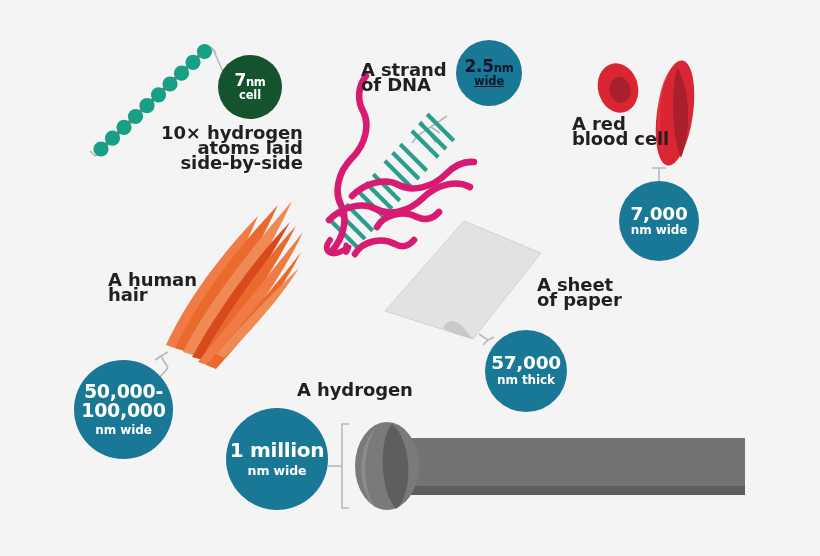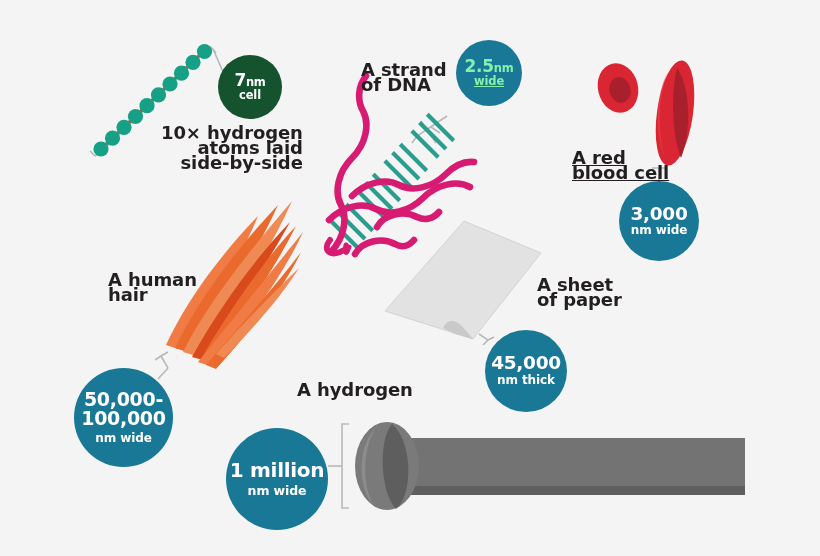--- a/index.html
+++ b/index.html
@@ -63,38 +63,38 @@
 
   #bubble-dna { left: 456px; top: 40px; width: 66px; height: 66px; }
   #bubble-dna .big   { font-size: 17px; }
   #bubble-dna .small { font-size: 11.5px; text-decoration: underline; }
   #bubble-dna .unit  { font-size: 11.5px; font-weight: bold; }
 
   #bubble-rbc { left: 619px; top: 181px; width: 80px; height: 80px; }
   #bubble-rbc .big   { font-size: 18.5px; }
   #bubble-rbc .small { font-size: 12px; }
 
-  #bubble-hair { left: 74px; top: 368px; width: 99px; height: 99px; }
+  #bubble-hair { left: 74px; top: 360px; width: 99px; height: 99px; }
   #bubble-hair .big   { font-size: 19px; }
   #bubble-hair .small { font-size: 12px; margin-top: 3px; }
 
   #bubble-paper { left: 485px; top: 330px; width: 82px; height: 82px; }
   #bubble-paper .big   { font-size: 18.5px; }
   #bubble-paper .small { font-size: 12px; margin-top: 1px; }
 
-  #bubble-pin { left: 226px; top: 428px; width: 102px; height: 102px; text-align: right; }
+  #bubble-pin { left: 226px; top: 408px; width: 102px; height: 102px; text-align: right; }
   #bubble-pin .big   { font-size: 20px; }
   #bubble-pin .small { font-size: 12.5px; margin-top: 3px; }
 
   .unit { font-weight: bold; }
 
   
   #label-hydrogen { left: 161px; top: 125px; }
   #label-dna      { left: 361px; top: 62px;  }
-  #label-rbc      { left: 572px; top: 150px; text-decoration: underline; }
+  #label-rbc      { left: 572px; top: 116px; }
   #label-hair     { left: 108px; top: 272px; }
   #label-paper    { left: 537px; top: 277px; }
   #label-pin      { left: 297px; top: 382px; }
 </style>
 </head>
 <body>
 
 <div id="stage" style="background: rgb(244, 244, 244);">
 
   <svg id="art" viewBox="0 0 820 556" xmlns="http://www.w3.org/2000/svg">
@@ -254,38 +254,38 @@
   <div class="label" id="label-paper" style="color: rgb(35, 31, 32);">A sheet
 of paper</div>
 
   <div class="label" id="label-pin" style="color: rgb(35, 31, 32);">A hydrogen</div>
 
   <div class="bubble" id="bubble-hydrogen" style="background: #14532d; color: rgb(255, 255, 255);">
     <div class="big"><span>7</span><span class="unit">nm</span></div>
     <div class="small">cell</div>
   </div>
 
-  <div class="bubble" id="bubble-dna" style="background: rgb(26, 120, 151); color: #86efac;">
+  <div class="bubble" id="bubble-dna" style="background: rgb(26, 120, 151); color: #0f172a;">
     <div class="big"><span>2.5</span><span class="unit">nm</span></div>
     <div class="small">wide</div>
   </div>
 
   <div class="bubble" id="bubble-rbc" style="background: rgb(26, 120, 151); color: rgb(255, 255, 255);">
-    <div class="big">3,000</div>
+    <div class="big">7,000</div>
     <div class="small">nm wide</div>
   </div>
 
   <div class="bubble" id="bubble-hair" style="background: rgb(26, 120, 151); color: rgb(255, 255, 255);">
     <div class="big">50,000-
 100,000</div>
     <div class="small">nm wide</div>
   </div>
 
   <div class="bubble" id="bubble-paper" style="background: rgb(26, 120, 151); color: rgb(255, 255, 255);">
-    <div class="big">45,000</div>
+    <div class="big">57,000</div>
     <div class="small">nm thick</div>
   </div>
 
   <div class="bubble" id="bubble-pin" style="background: rgb(26, 120, 151); color: rgb(255, 255, 255);">
     <div class="big">1 million</div>
     <div class="small">nm wide</div>
   </div>
 
 </div>
 

